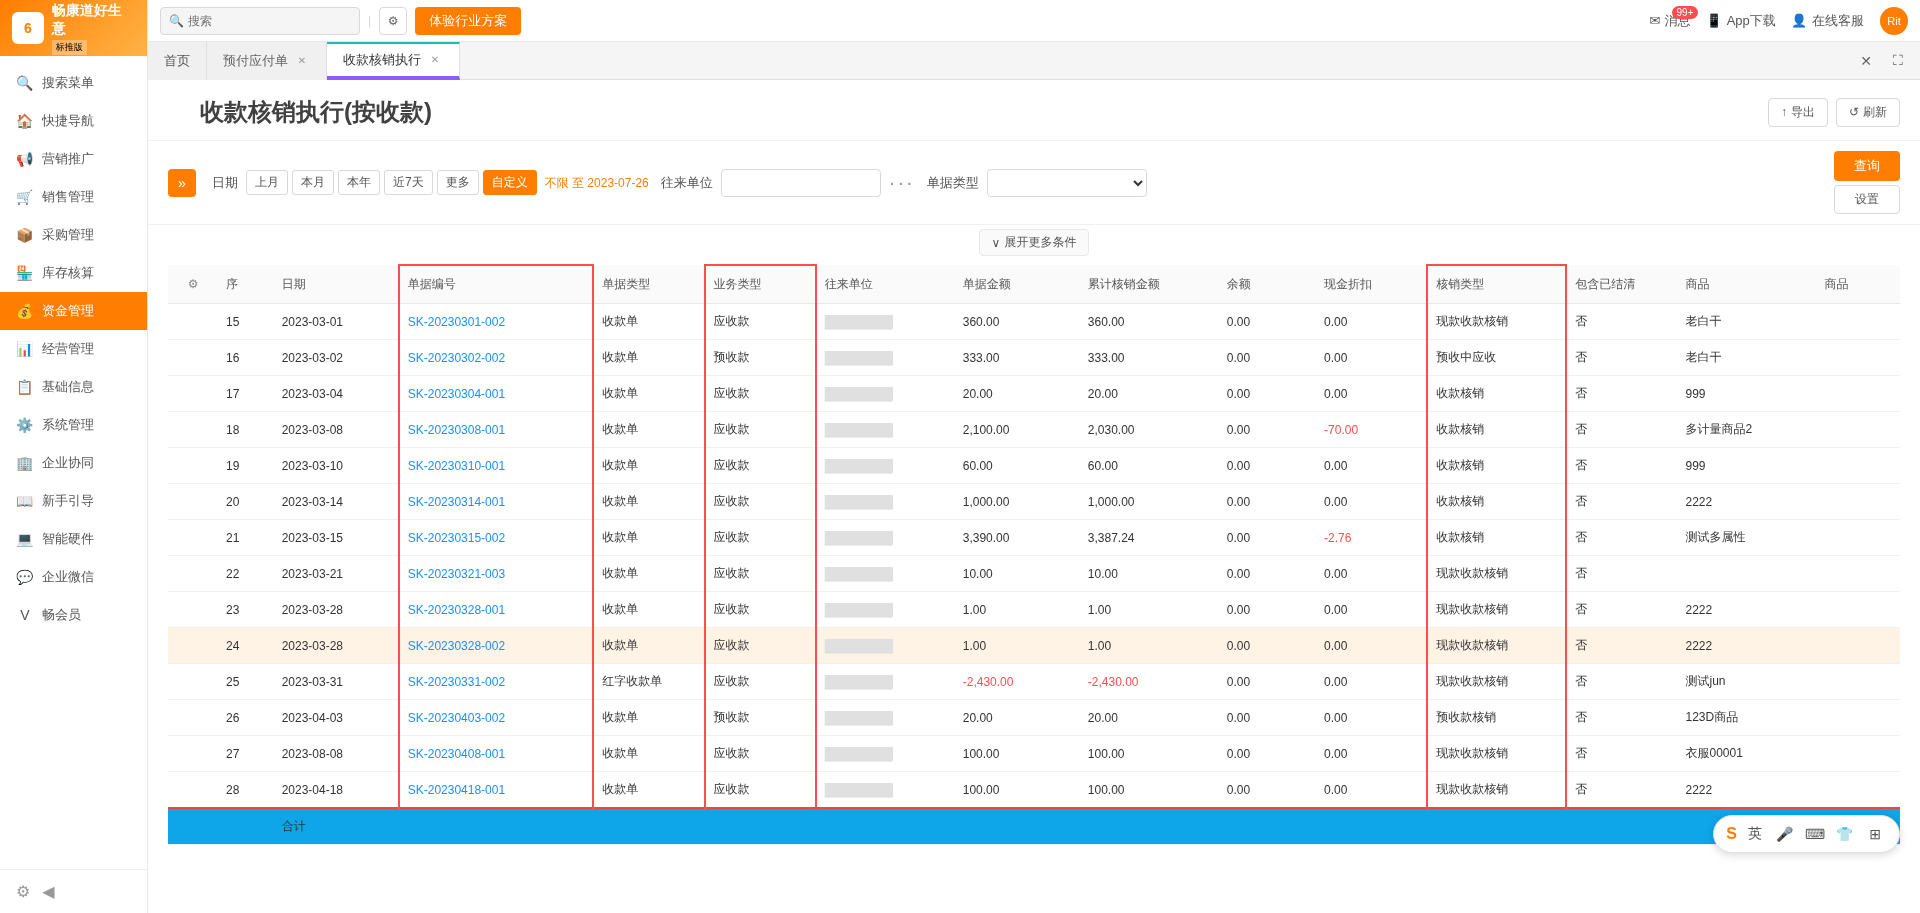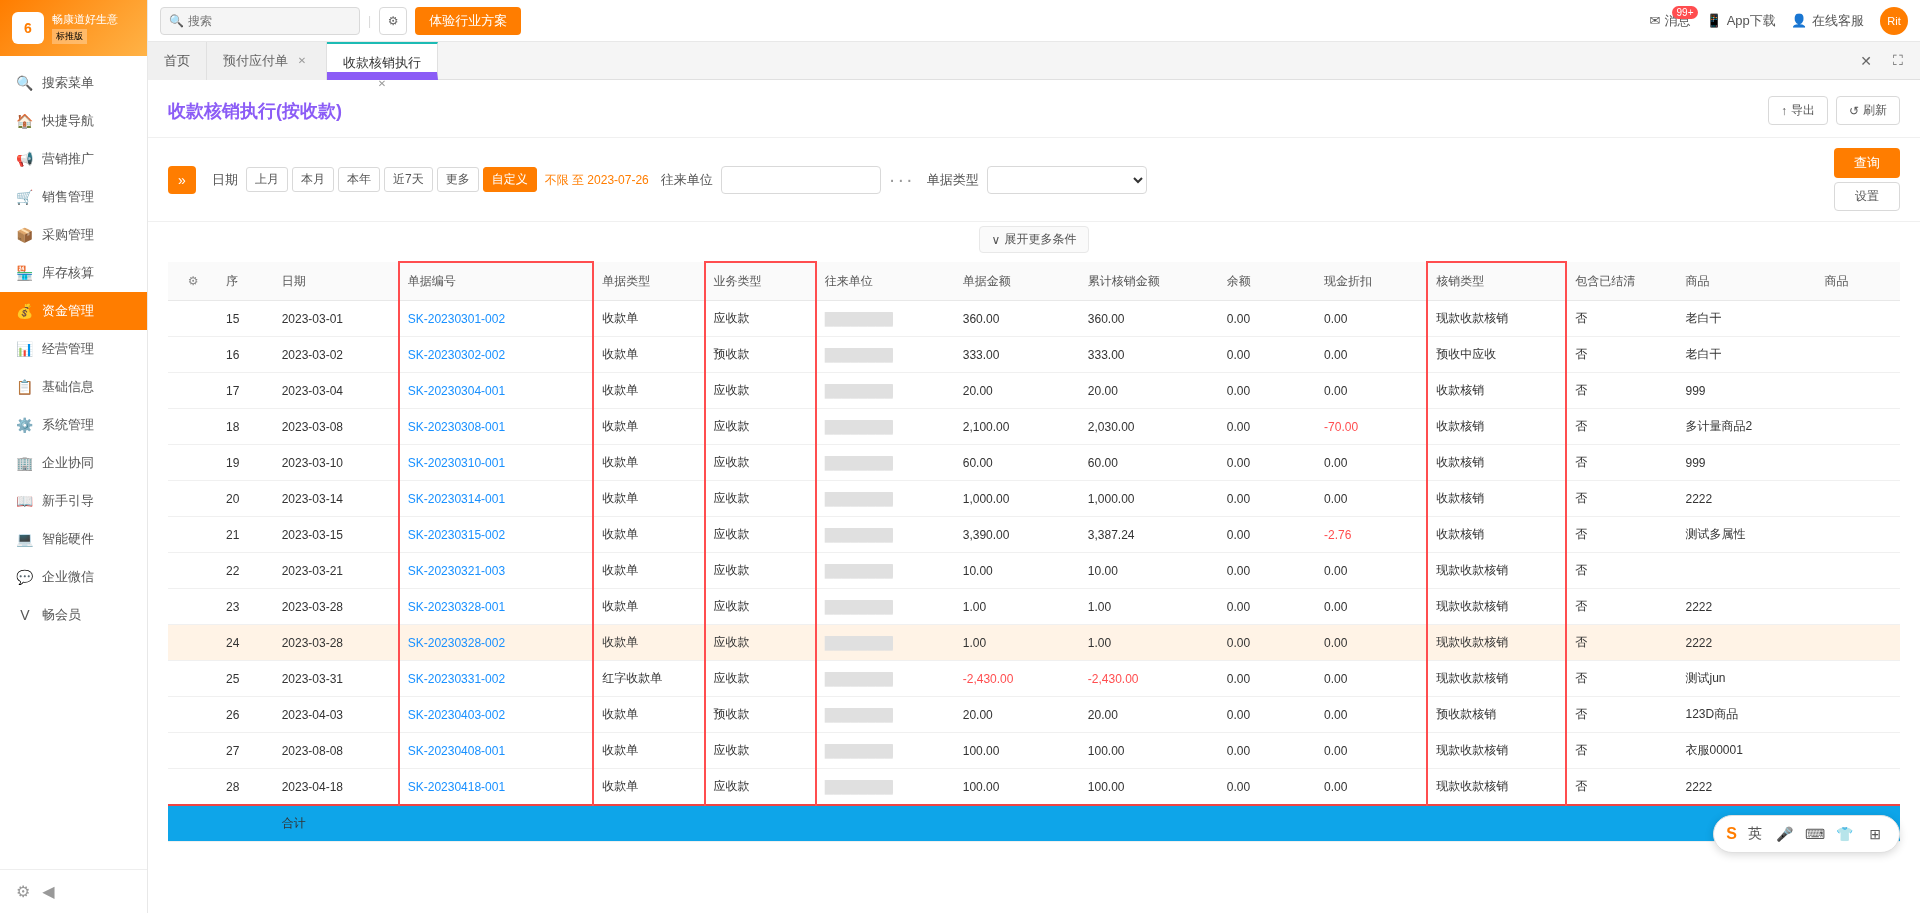--- a/index.html
+++ b/index.html
@@ -28,29 +28,29 @@
     .topbar-solution-btn { background: #ff7d00; color: #fff; border: none; border-radius: 4px; padding: 5px 14px; font-size: 13px; cursor: pointer; }
     .topbar-right { margin-left: auto; display: flex; align-items: center; gap: 16px; color: #555; font-size: 13px; }
     .topbar-badge { position: relative; display: inline-flex; align-items: center; gap: 4px; cursor: pointer; }
     .badge-num { background: #ff4d4f; color: #fff; border-radius: 10px; padding: 1px 5px; font-size: 10px; position: absolute; top: -6px; right: -8px; }
     .topbar-avatar { width: 28px; height: 28px; border-radius: 50%; background: #ff7d00; color: #fff; display: flex; align-items: center; justify-content: center; font-size: 11px; }
 
     
     .tabbar { height: 38px; background: #f5f5f5; border-bottom: 1px solid #e0e0e0; display: flex; align-items: center; flex-shrink: 0; }
     .tab { height: 38px; padding: 10px 16px; display: flex; align-items: center; gap: 6px; cursor: pointer; font-size: 13px; color: #666; border-right: 1px solid #e0e0e0; background: #f0f0f0; position: relative; }
     .tab.home { color: #555; }
-    .tab.active { background: #fff; color: #333; border-bottom: 8px solid #8b5cf6; flex-direction: column; }
+    .tab.active { background: #fff; color: #333; border-bottom: 4px solid #8b5cf6; }
     .tab .close-btn { width: 16px; height: 16px; border-radius: 50%; display: flex; align-items: center; justify-content: center; font-size: 10px; color: #999; }
     .tabbar-actions { margin-left: auto; display: flex; align-items: center; padding-right: 8px; gap: 4px; }
     .tabbar-action-btn { width: 28px; height: 28px; display: flex; align-items: center; justify-content: center; cursor: pointer; color: #666; font-size: 14px; }
 
     
     .page-content { flex: 1; overflow: hidden; display: flex; flex-direction: column; background: #fff; }
     .page-header { padding: 16px 20px 12px; border-bottom: 1px solid #f0f0f0; display: flex; align-items: center; justify-content: space-between; }
-    .page-title { font-size: 18px; font-weight: bold; color: #8b5cf6; }
+    .page-title { font-size: 24px; font-weight: bold; color: #404040; margin-left: 32px; }
     .page-header-actions { display: flex; gap: 8px; }
     .btn-export { display: flex; align-items: center; gap: 4px; border: 1px solid #d9d9d9; background: #fff; border-radius: 4px; padding: 5px 12px; cursor: pointer; color: #555; font-size: 12px; }
     .btn-refresh { display: flex; align-items: center; gap: 4px; border: 1px solid #d9d9d9; background: #fff; border-radius: 4px; padding: 5px 12px; cursor: pointer; color: #555; font-size: 12px; }
 
     
     .filter-area { padding: 10px 20px; border-bottom: 1px solid #f0f0f0; display: flex; align-items: center; gap: 0; flex-shrink: 0; }
     .filter-toggle { width: 28px; height: 28px; background: #ff7d00; color: #fff; border-radius: 4px; display: flex; align-items: center; justify-content: center; cursor: pointer; font-size: 14px; margin-right: 16px; flex-shrink: 0; }
     .filter-row { display: flex; align-items: center; gap: 12px; flex: 1; flex-wrap: wrap; }
     .filter-group { display: flex; align-items: center; gap: 8px; }
     .filter-label { color: #555; font-size: 13px; white-space: nowrap; }
@@ -95,21 +95,21 @@
   </style>
 </head>
 <body>
 
 <div class="sidebar">
   <div class="sidebar-logo">
     <div class="sidebar-logo-icon">
       <span>6</span>
     </div>
     <div>
-      <div style="color:#fff; font-size:11px; font-weight:normal;">畅康道好生意</div>
+      <div style="color:#fff; font-size:14px; font-weight:bold;">畅康道好生意</div>
       <div class="sidebar-logo-badge">标推版</div>
     </div>
   </div>
   <div class="sidebar-nav">
     <div class="sidebar-item">
       <span class="icon">🔍</span>
       <span>搜索菜单</span>
     </div>
     <div class="sidebar-item">
       <span class="icon">🏠</span>

